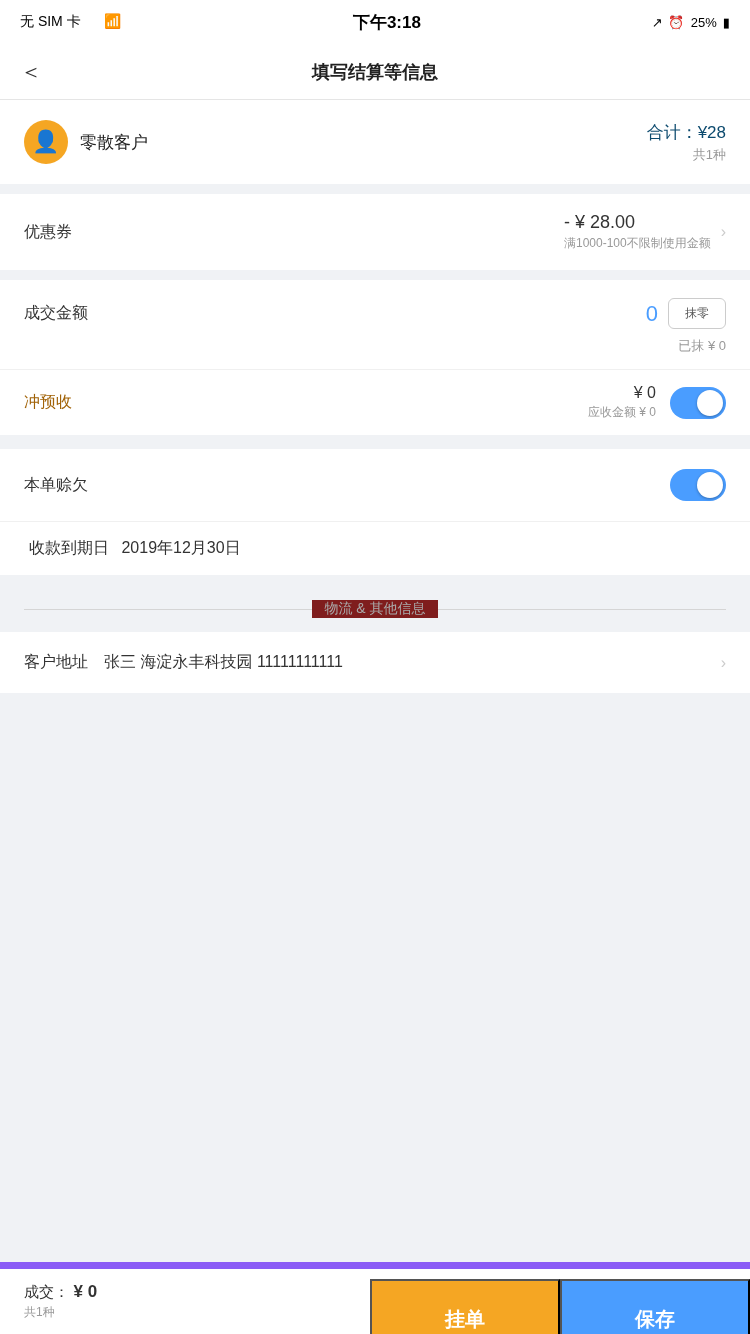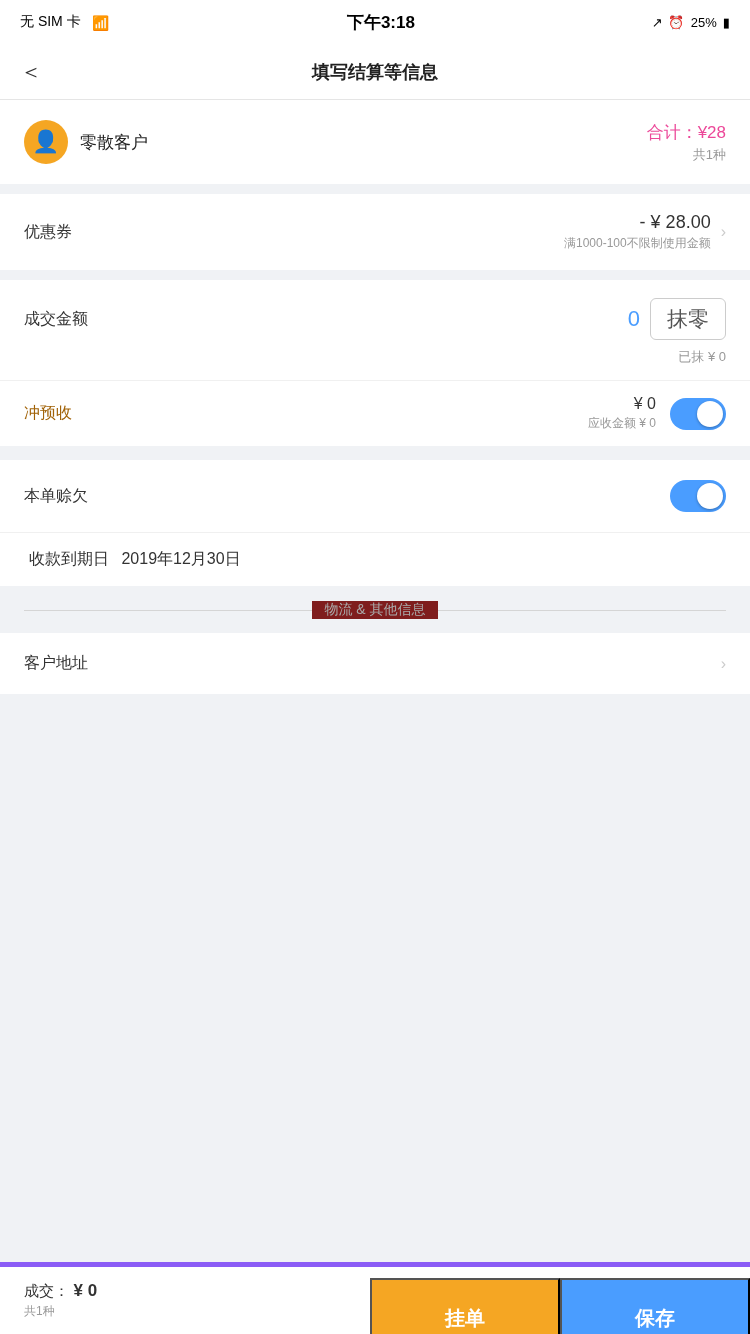--- a/index.html
+++ b/index.html
@@ -17,21 +17,21 @@
     .status-bar {
       background: #fff;
       height: 44px;
       display: flex;
       align-items: center;
       justify-content: space-between;
       padding: 0 20px;
       font-size: 15px;
       font-weight: 500;
     }
-    .status-left { display: flex; align-items: flex-end; gap: 12px; font-size: 14px; }
+    .status-left { display: flex; align-items: flex-start; gap: 24px; font-size: 14px; }
     .status-center { font-size: 17px; font-weight: 600; }
     .status-right { display: flex; align-items: center; gap: 6px; font-size: 13px; }
 
     
     .nav-bar {
       background: #fff;
       height: 56px;
       display: flex;
       align-items: center;
       justify-content: center;
@@ -83,21 +83,21 @@
     .customer-name {
       font-size: 17px;
       color: #222;
       font-weight: 500;
     }
     .customer-right {
       text-align: right;
     }
     .total-amount {
       font-size: 17px;
-      color: #ec4899;
+      color: #0c4a6e;
       font-weight: 500;
     }
     .total-count {
       font-size: 13px;
       color: #999;
       margin-top: 2px;
     }
 
     
     .row-item {
@@ -111,21 +111,20 @@
     .row-label {
       font-size: 16px;
       color: #333;
     }
     .row-right {
       display: flex;
       align-items: center;
       gap: 10px;
     }
     .coupon-right {
-      text-align: right;
     }
     .coupon-discount {
       font-size: 18px;
       color: #333;
       font-weight: 500;
     }
     .coupon-desc {
       font-size: 12px;
       color: #999;
       margin-top: 2px;
@@ -148,21 +147,21 @@
     }
     .amount-value {
       font-size: 22px;
       color: #4a9dff;
       font-weight: 500;
     }
     .round-btn {
       border: 1px solid #ccc;
       border-radius: 6px;
       padding: 6px 16px;
-      font-size: 21px;
+      font-size: 12px;
       color: #555;
       background: #fff;
       cursor: pointer;
     }
     .already-rounded {
       font-size: 13px;
       color: #999;
       padding: 0 24px 14px;
       text-align: right;
     }
@@ -210,20 +209,21 @@
       background: #fff;
       position: absolute;
       top: 3px;
       right: 3px;
       box-shadow: 0 1px 3px rgba(0,0,0,0.3);
     }
 
     
     .debt-section {
       background: #fff;
+      margin-bottom: 10px;
     }
     .debt-row {
       display: flex;
       align-items: center;
       justify-content: space-between;
       padding: 20px 24px;
     }
     .debt-label { font-size: 16px; color: #333; }
 
     
@@ -292,21 +292,21 @@
     
     .bottom-bar {
       position: fixed;
       bottom: 0;
       left: 0;
       width: 750px;
       height: 72px;
       display: flex;
       align-items: center;
       background: #fff;
-      border-top: 5px solid #8b5cf6;
+      border-top: 7px solid #8b5cf6;
     }
     .bottom-summary {
       flex: 1;
       padding: 0 24px;
     }
     .bottom-deal {
       font-size: 15px;
       color: #333;
     }
     .bottom-deal-amount {
@@ -427,20 +427,21 @@
 </div>
 
 <div class="divider-section">
   <div class="divider-line"></div>
   <span class="divider-text">物流 &amp; 其他信息</span>
 </div>
 
 <div class="address-section">
   <div class="address-row">
     <span class="address-label">客户地址</span>
+    <span class="address-value">张三 海淀永丰科技园 11111111111</span>
     <span class="chevron">›</span>
   </div>
 </div>
 
 <div class="empty-area"></div>
 
 <div class="bottom-bar">
   <div class="bottom-summary">
     <div>
       <span class="bottom-deal">成交：</span>

